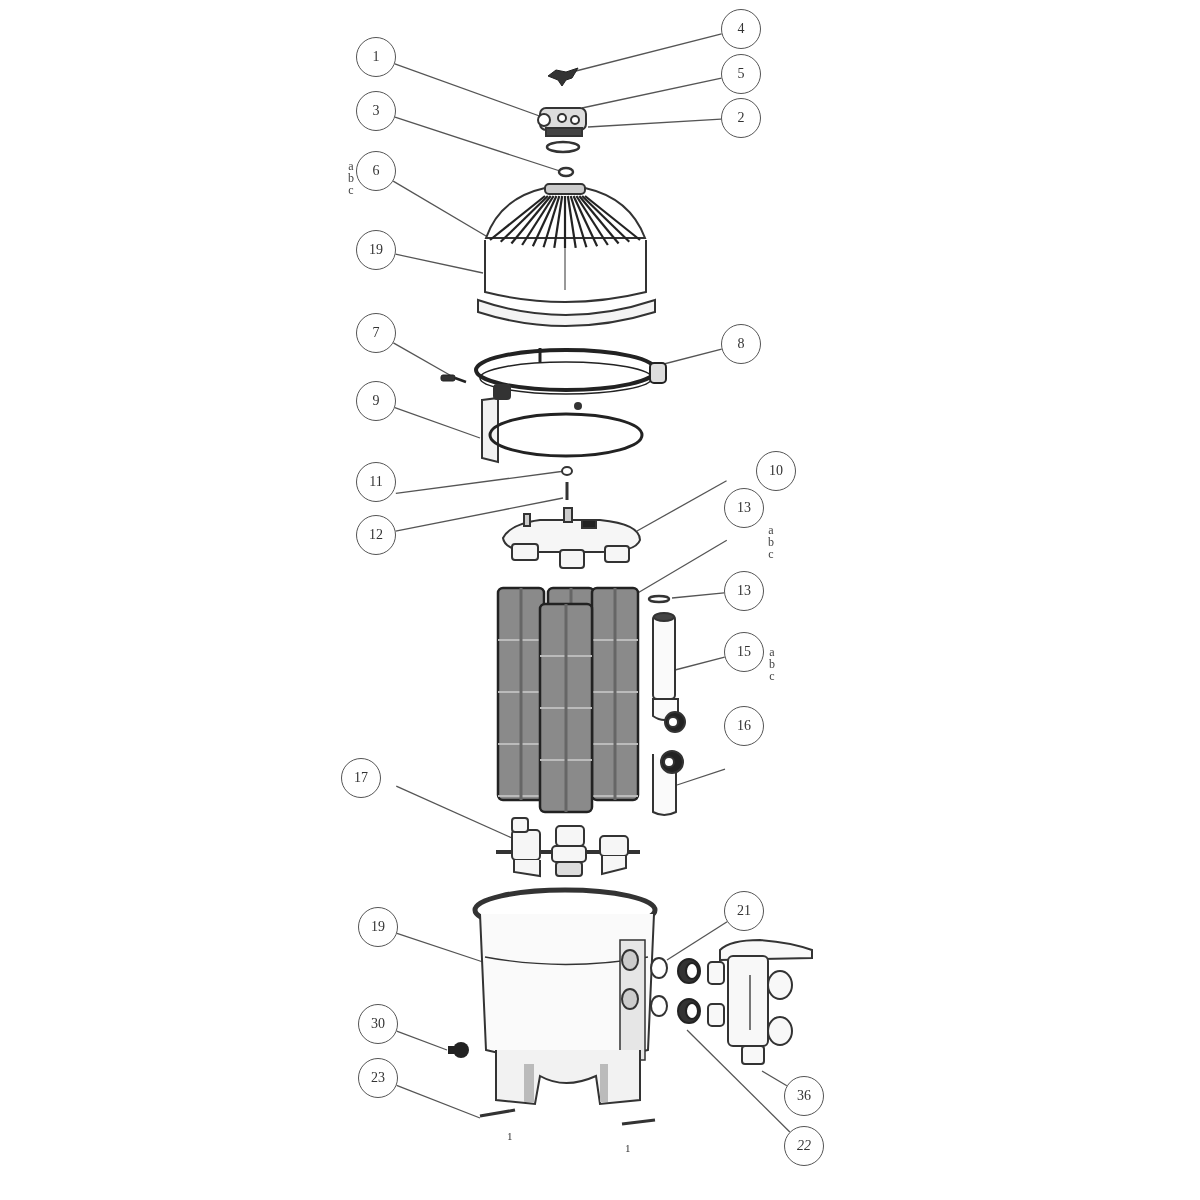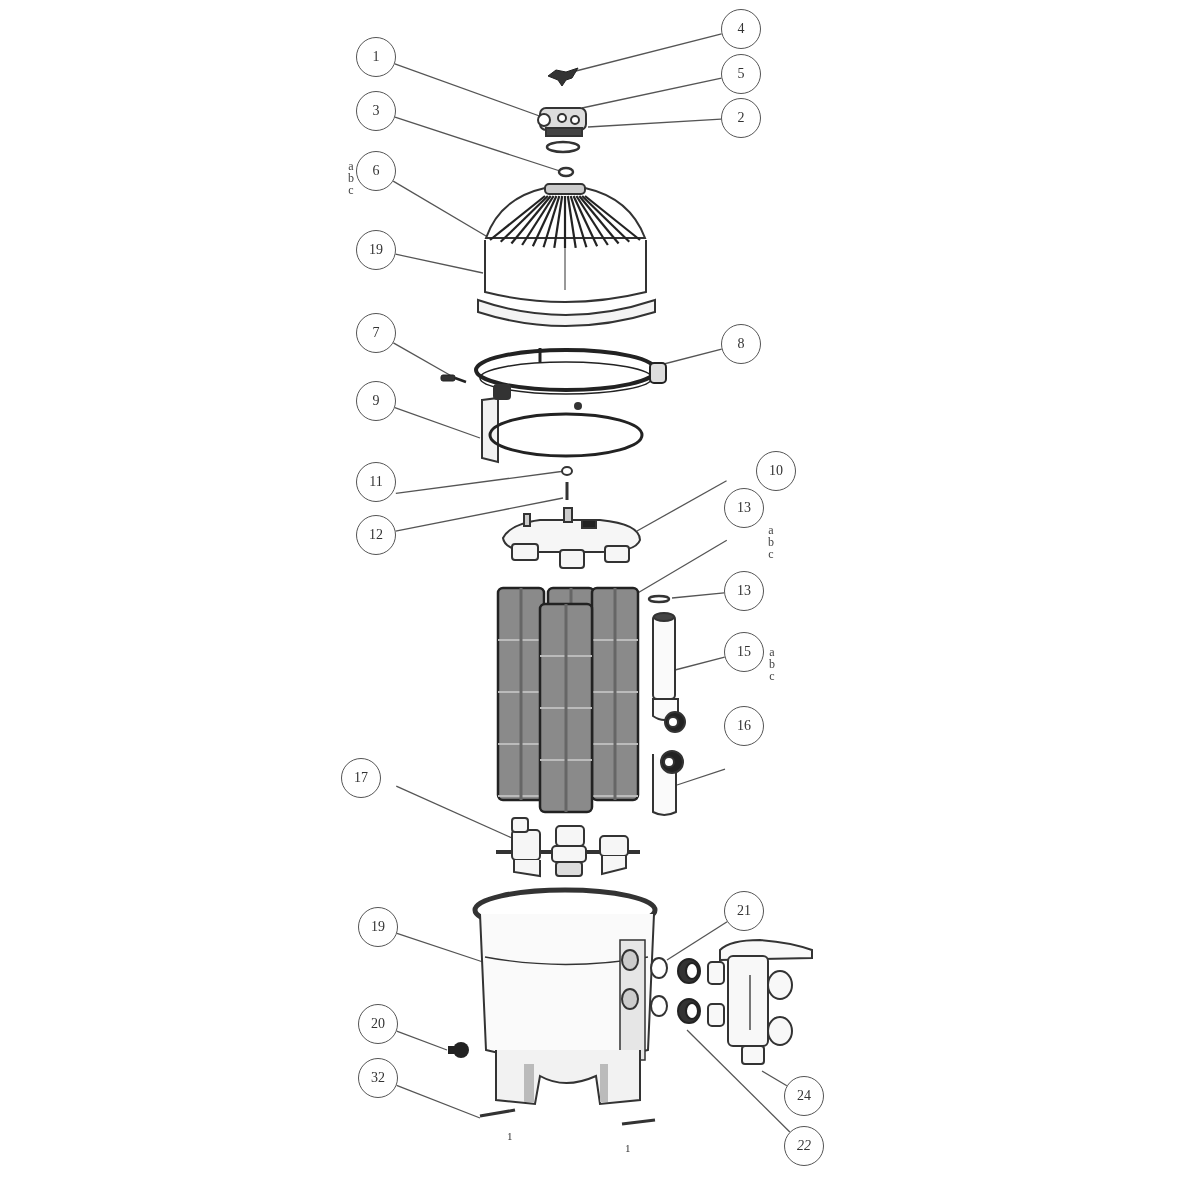--- a/index.html
+++ b/index.html
@@ -228,25 +228,25 @@
     <div class="callout" style="left: 776px; top: 471px;">10</div>
     <div class="callout" style="left: 376px; top: 482px;">11</div>
     <div class="callout" style="left: 376px; top: 535px;">12</div>
     <div class="callout" style="left: 744px; top: 508px;">13</div>
     <div class="callout" style="left: 744px; top: 591px;">13</div>
     <div class="callout" style="left: 744px; top: 652px;">15</div>
     <div class="callout" style="left: 744px; top: 726px;">16</div>
     <div class="callout" style="left: 361px; top: 778px;">17</div>
     <div class="callout" style="left: 378px; top: 927px;">19</div>
     <div class="callout" style="left: 376px; top: 250px;">19</div>
-    <div class="callout" style="left: 378px; top: 1024px;">20</div>
+    <div class="callout" style="left: 378px; top: 1024px;">30</div>
     <div class="callout" style="left: 744px; top: 911px;">21</div>
     <div class="callout" style="left: 804px; top: 1146px; font-style: italic;">22</div>
-    <div class="callout" style="left: 378px; top: 1078px;">32</div>
-    <div class="callout" style="left: 804px; top: 1096px;">24</div>
+    <div class="callout" style="left: 378px; top: 1078px;">23</div>
+    <div class="callout" style="left: 804px; top: 1096px;">36</div>
   </div>
 <div id="variants">
     <div class="variant" style="left: 346px; top: 160px;">
       <span>a</span>
       <span>b</span>
       <span>c</span>
     </div>
     <div class="variant" style="left: 766px; top: 524px;">
       <span>a</span>
       <span>b</span>

